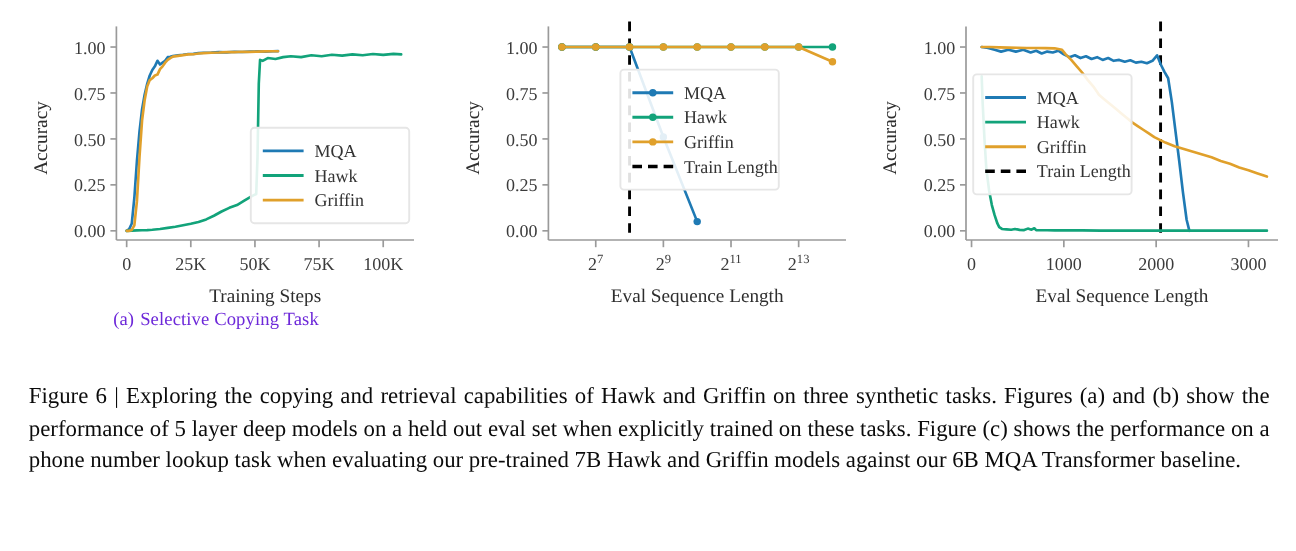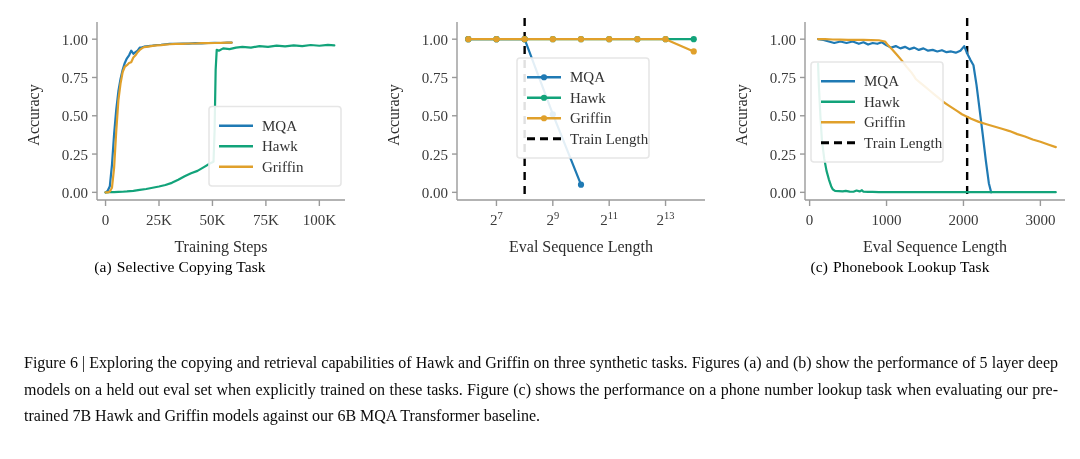--- a/index.html
+++ b/index.html
@@ -2,25 +2,25 @@
 <html><head>
 <meta charset="utf-8">
 <style>
   html,body{margin:0;padding:0;background:#ffffff;}
   body{width:1080px;height:459px;font-family:"Liberation Serif",serif;color:#111;overflow:hidden;}
   #figure{position:relative;width:1080px;height:459px;}
   .panels{position:absolute;left:0;top:0;width:1080px;height:300px;display:flex;}
   .panel{position:relative;flex:1 1 0;height:300px;}
   .panel svg{display:block;}
   .subcap{position:absolute;left:0;right:0;top:258px;text-align:center;
-          font-family:"Liberation Serif",serif;font-size:15.5px;color:#000000;letter-spacing:.1px;}
+          font-family:"Liberation Serif",serif;font-size:15.5px;color:#6d28d9;letter-spacing:.1px;}
   .subcap .lbl{margin-right:5px;}
   .caption{position:absolute;left:24px;top:318px;width:1034px;
-           font-family:"Liberation Serif",serif;font-size:16px;line-height:26.6px;
-           color:#0b0b0b;text-align:justify;text-justify:inter-word;margin-top:32px;}
+           font-family:"Liberation Serif",serif;font-size:19px;line-height:26.6px;
+           color:#0b0b0b;text-align:justify;text-justify:inter-word;}
   .caption .figno{white-space:nowrap;}
   .tick-lbl{font-family:"Liberation Serif",serif;font-size:15px;fill:#3b3b3b;}
   .axis-title{font-family:"Liberation Serif",serif;font-size:16px;fill:#2e2e2e;}
   .legend-lbl{font-family:"Liberation Serif",serif;font-size:15px;fill:#333;}
   .sup{font-size:10.5px;}
 </style>
 </head>
 <body>
 
 <div id="figure">
@@ -174,23 +174,20 @@
               <text x="144" y="86.25" class="legend-lbl">MQA</text>
               <line x1="101" y1="101.75" x2="135" y2="101.75" stroke="#12a37a" stroke-width="2.4"></line>
               <text x="144" y="106.75" class="legend-lbl">Hawk</text>
               <line x1="101" y1="122.25" x2="135" y2="122.25" stroke="#e0a02b" stroke-width="2.4"></line>
               <text x="144" y="127.25" class="legend-lbl">Griffin</text>
               <line x1="101" y1="142.75" x2="135" y2="142.75" stroke="#000000" stroke-width="2.8" stroke-dasharray="8,5"></line>
               <text x="144" y="147.75" class="legend-lbl">Train Length</text>
             </g>
           </svg>
         </div>
-      <div class="subcap">
-        <span class="lbl">(c)</span><span>Phonebook Lookup Task</span>
-      </div>
     </div>
   </div>
 
   <div class="caption">
     <span class="figno">Figure 6</span>
     <span>|</span>
     <span>Exploring the copying and retrieval capabilities of Hawk and Griffin on three synthetic tasks. Figures (a) and (b) show the performance of 5 layer deep models on a held out eval set when explicitly trained on these tasks. Figure (c) shows the performance on a phone number lookup task when evaluating our pre-trained 7B Hawk and Griffin models against our 6B MQA Transformer baseline.</span>
   </div>
 </div>
 

